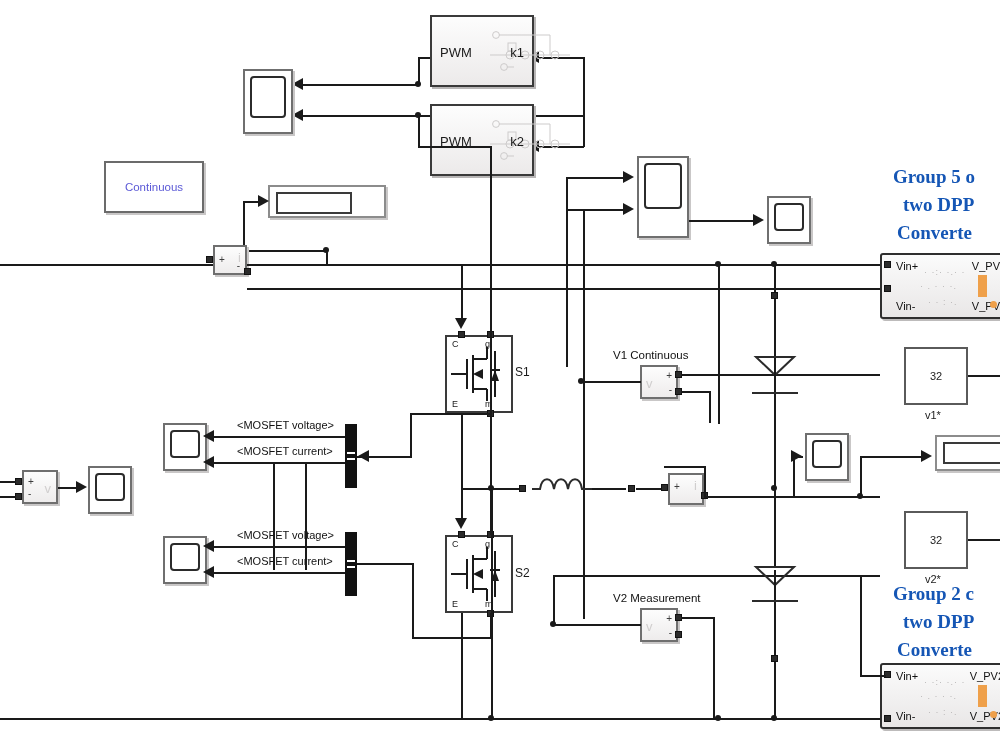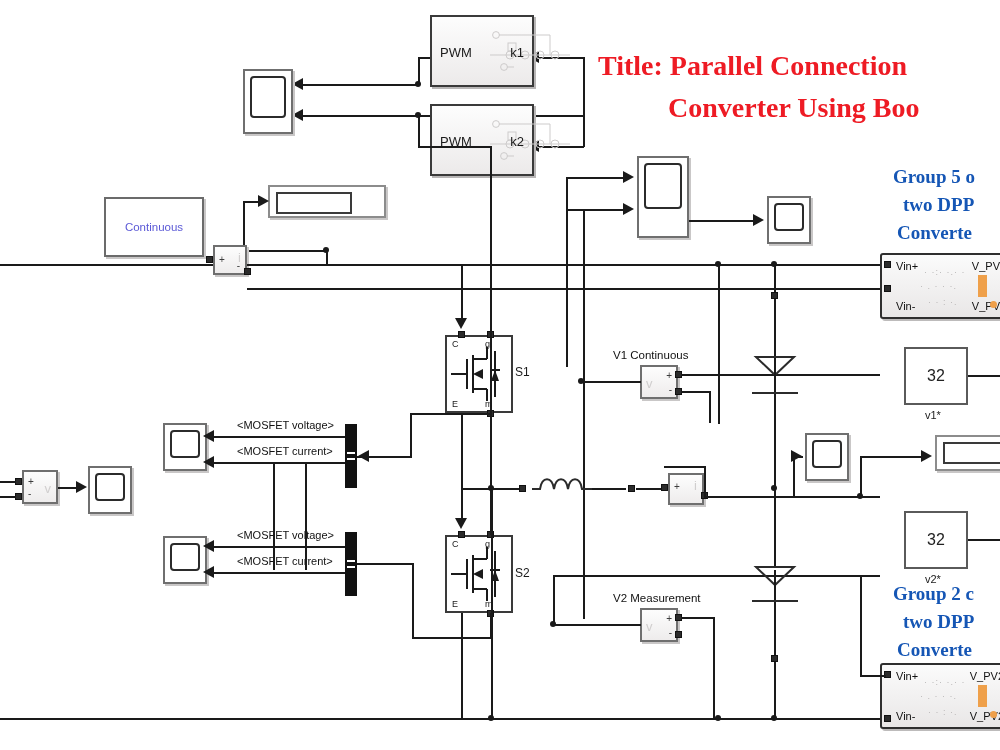--- a/index.html
+++ b/index.html
@@ -80,44 +80,42 @@
        border:2px solid #2f2f2f;border-radius:3px;box-shadow:2px 2px 0 #bdbbbb;
        overflow:hidden;}
   .dpp .pn{position:absolute;font-size:11px;color:#111;}
   .dpp .noise{position:absolute;font-size:9px;color:#b9b7b7;white-space:nowrap;
               letter-spacing:1px;}
   .dpp .chip{position:absolute;background:#efa04a;}
 
   
   .constant{position:absolute;box-sizing:border-box;background:#fff;
             border:2px solid #5a5a5a;display:flex;align-items:center;
-            justify-content:center;font-size:16px;color:#222;}
+            justify-content:center;font-size:11px;color:#222;}
 
   
   .cap-plate{position:absolute;background:#2b2b2b;height:2px;}
   svg{display:block;overflow:visible;}
 </style>
 </head>
 <body>
 
 <div id="canvas">
 
-  <div class="title-red" style="left:598px;top:46px;">Title: Parallel Connection</div>
-  <div class="title-red" style="left:668px;top:88px;">Converter Using Boo</div>
 
   <div class="label-blue" style="left:893px;top:163px;">Group 5 o</div>
   <div class="label-blue" style="left:903px;top:191px;">two DPP</div>
   <div class="label-blue" style="left:897px;top:219px;">Converte</div>
 
   <div class="label-blue" style="left:893px;top:580px;">Group 2 c</div>
   <div class="label-blue" style="left:903px;top:608px;">two DPP</div>
   <div class="label-blue" style="left:897px;top:636px;">Converte</div>
 
 
-  <div class="powergui" style="left:104px;top:161px;width:100px;height:60px;margin-top:36px;">
+  <div class="powergui" style="left:104px;top:161px;width:100px;height:52px;">
     <span>Continuous</span>
   </div>
 
   <div class="wire h" style="left:538px;top:57px;width:46px;"></div>
   <div class="wire v" style="left:583px;top:57px;height:90px;"></div>
   <div class="wire h" style="left:538px;top:146px;width:46px;"></div>
   <div class="arrow left" style="left:528px;top:51px;"></div>
   <div class="arrow left" style="left:528px;top:140px;"></div>
 
   <div class="wire h" style="left:302px;top:84px;width:118px;"></div>

